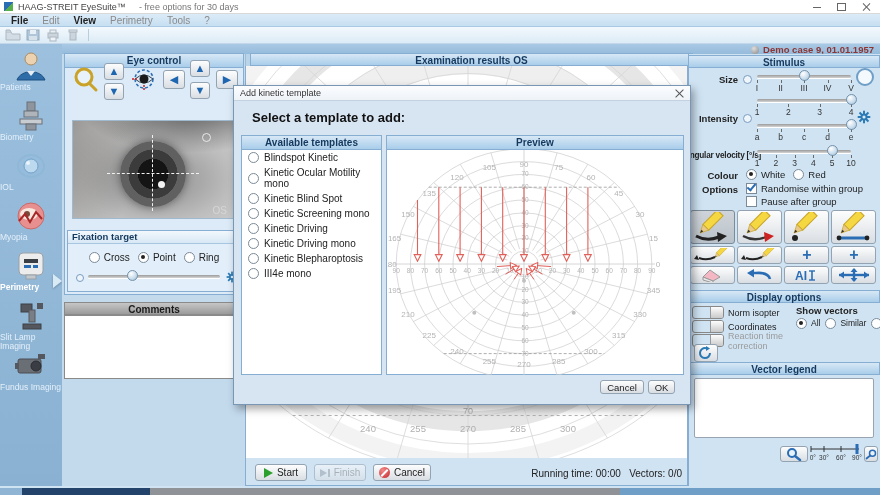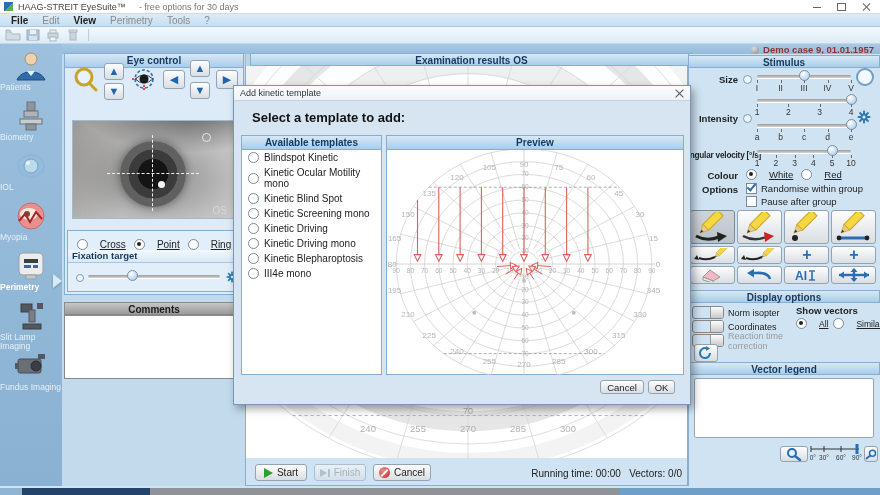--- a/index.html
+++ b/index.html
@@ -41,21 +41,21 @@
   .btn.disabled{opacity:.55;color:#888;}
   .arrowglyph{color:#1f66b0;font-size:11px;line-height:1;}
   
   .slider{position:absolute;height:22px;}
   .slider .track{position:absolute;top:5px;left:0;right:0;height:3px;background:linear-gradient(#9a9a9a,#d5d5d5);border-radius:2px;box-shadow:0 1px 0 #fff;}
   .slider .tickm{position:absolute;top:10px;width:1px;height:3px;background:#6a6a6a;}
   .slider .tickl{position:absolute;top:13px;font-size:8.5px;color:#333;transform:translateX(-50%);}
   .slider .thumb{position:absolute;top:0;width:11px;height:11px;border-radius:50%;background:radial-gradient(circle at 35% 30%,#ffffff,#c3d8ea 65%,#93b4ce);border:1px solid #7492ac;box-sizing:border-box;transform:translateX(-5px);}
   .infodot{width:7px;height:7px;border-radius:50%;border:1px solid #7a9cc0;background:#eef5fb;display:inline-block;}
   
-  .radio{display:inline-flex;align-items:flex-end;gap:12px;font-size:10px;color:#222;text-decoration:underline;}
+  .radio{display:inline-flex;align-items:flex-start;gap:4px;font-size:10px;color:#222;}
   .rdot{width:9px;height:9px;border-radius:50%;border:1px solid #7a8a98;background:#fff;position:relative;flex:none;}
   .radio.sel .rdot::after{content:"";position:absolute;left:2px;top:2px;width:4px;height:4px;background:#222;border-radius:50%;}
   .cbx{width:9px;height:9px;border:1px solid #7a8a98;background:#fff;display:inline-block;position:relative;flex:none;}
   .cbx.on::after{content:"";position:absolute;left:2px;top:-2px;width:3px;height:7px;border:solid #2a6db5;border-width:0 2px 2px 0;transform:rotate(40deg);}
   .cbrow{position:absolute;display:flex;align-items:center;gap:4px;font-size:9.5px;}
   .tglrow{display:flex;align-items:center;gap:4px;height:13px;margin-bottom:1px;font-size:9px;}
   .tgl{width:30px;height:11px;border-radius:3px;display:flex;overflow:hidden;border:1px solid #888;flex:none;}
   .tgl .txt{flex:1;text-align:center;line-height:11px;font-size:7.5px;font-weight:bold;color:#fff;margin-top:40px;}
   .tgl .knob{width:12px;background:linear-gradient(#fdfdfd,#c9c9c9);border-left:1px solid #999;}
   .tgl.on .txt{background:#3aא;}
@@ -254,35 +254,35 @@
     <div class="iris">
         <div class="glint"></div>
       </div>
     <div class="xline"></div>
     <div class="yline"></div>
     <div class="trkdot"></div>
     <div class="oslab">OS</div>
   </div>
 
   <div class="grp" style="left:67px;top:230px;width:174px;height:62px;background:#e2eef9;">
+    <div style="background:linear-gradient(#f2f8fd,#d8e8f5);border-bottom:1px solid #a8c6e0;height:12px;line-height:12px;padding-left:4px;font-weight:bold;font-size:9.5px;color:#15395e;">Fixation target</div>
     <div id="fixRadios" style="display:flex;justify-content:center;gap:8px;margin-top:8px;">
         <span class="radio" style="">
           <span class="rdot"></span>
           <span>Cross</span>
         </span>
         <span class="radio sel" style="">
           <span class="rdot"></span>
           <span>Point</span>
         </span>
         <span class="radio" style="">
           <span class="rdot"></span>
           <span>Ring</span>
         </span>
       </div>
-    <div style="background:linear-gradient(#f2f8fd,#d8e8f5);border-bottom:1px solid #a8c6e0;height:12px;line-height:12px;padding-left:4px;font-weight:bold;font-size:9.5px;color:#15395e;">Fixation target</div>
   </div>
   <span class="abs" style="left:76px;top:274px;width:6px;height:6px;border-radius:50%;border:1px solid #7a9cc0;background:#eef5fb;"></span>
   <div class="slider" id="fixSlider" style="left:88px;top:270px;width:132px;">
       <div class="track"></div>
       <div class="thumb" style="left:33%"></div>
     </div>
   <div class="abs" id="fixGear" style="left:226px;top:271px;width:12px;height:12px;">
       <svg width="12" height="12" viewBox="0 0 20 20" class="gearsvg">
         <rect x="8.6" y="1" width="2.8" height="5" fill="#2a7ab5" transform="rotate(0 10 10)"></rect>
         <rect x="8.6" y="1" width="2.8" height="5" fill="#2a7ab5" transform="rotate(45 10 10)"></rect>

